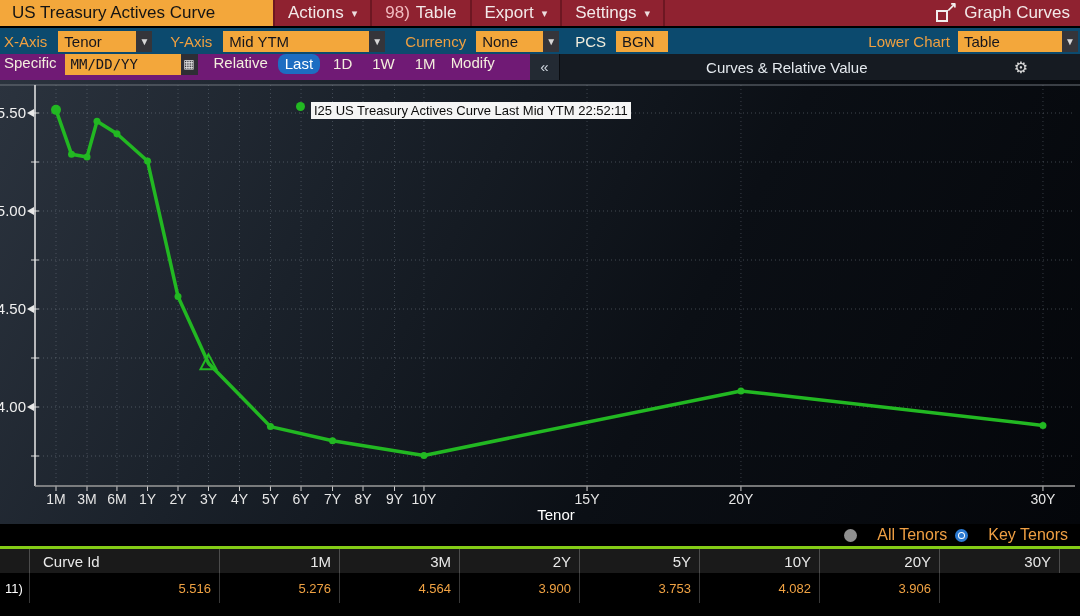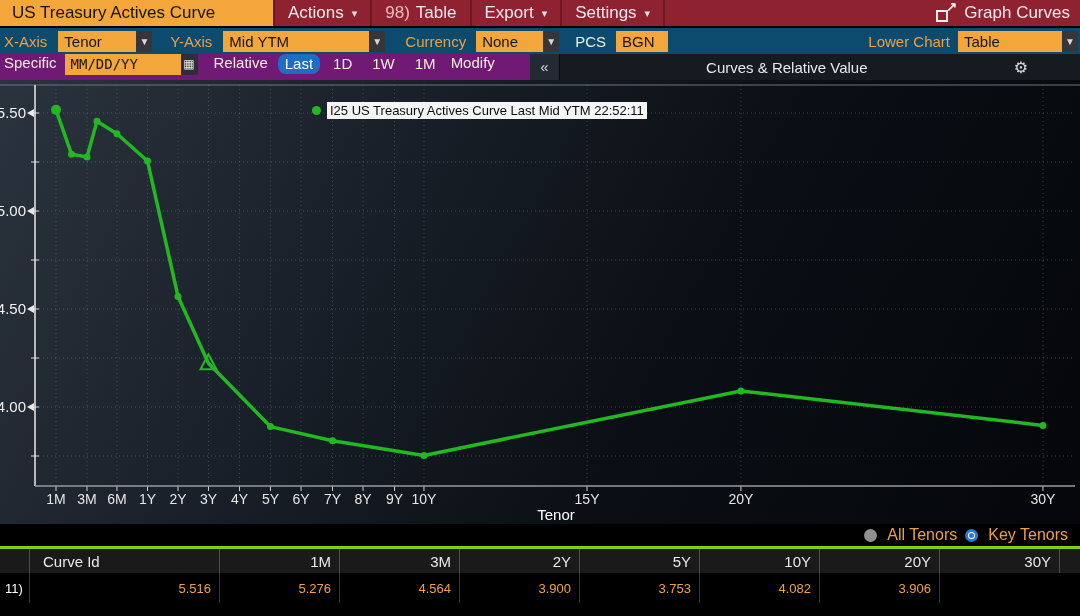--- a/index.html
+++ b/index.html
@@ -44,32 +44,32 @@
                 display:flex; align-items:center; }
   .collapse { width:30px; height:100%; line-height:25px; text-align:center;
               color:#cfd6de; background:#232a33; border-right:1px solid #0a0c10; }
   .panel-title { flex:1; text-align:center; color:#e4e9ee; }
   .gear { margin-right:52px; color:#d8d8d8; font-size:16px; }
 
   
   .chart { position:relative; height:444px;
            background:linear-gradient(118deg,#2b333e 0%,#1a212a 30%,#0b0f15 62%,#04060a 100%); }
   .chart svg { position:absolute; inset:0; }
-  .legend { position:absolute; left:312px; top:22px; display:flex; align-items:center; font-size:13px; }
+  .legend { position:absolute; left:296px; top:22px; display:flex; align-items:flex-start; font-size:13px; }
   .legend-dot { width:9px; height:9px; border-radius:50%; background:#22b822; margin-right:6px; }
   .legend-text { background:#f5f5f5; color:#0c0c0c; padding:0 3px; line-height:17px; white-space:nowrap; }
 
   
   .toggle-row { height:22px; display:flex; align-items:center; justify-content:flex-end;
                 gap:8px; padding-right:12px; font-size:16px; color:#ef9f43; background:#000; }
   .radio-grey { width:13px; height:13px; border-radius:50%; background:#8f8f8f; }
   .radio-blue { width:13px; height:13px; border-radius:50%; background:#fff;
                 border:3px solid #2b79d0; position:relative; }
   .radio-blue::after { content:''; position:absolute; inset:1px; background:#2b79d0; border-radius:50%; }
-  .toggle-item { display:flex; align-items:center; gap:10px; }
+  .toggle-item { display:flex; align-items:center; gap:20px; }
 
   
   .tbl { border-top:3px solid #84cc16; }
   .tbl-header, .tbl-row { display:grid; grid-template-columns:30px 190px repeat(7,120px) 1fr; }
   .tbl-header { height:24px; background:#1a1a1a; color:#e9e9e9; font-size:15px; }
   .tbl-row { height:30px; background:#000; font-size:13px; }
   .cell { display:flex; align-items:center; height:100%; border-right:1px solid #4c4c4c; }
   .tbl-row .cell { border-right:1px solid #383838; }
   .cell.num { justify-content:flex-end; padding-right:8px; }
   .cell.idh { padding-left:13px; }

